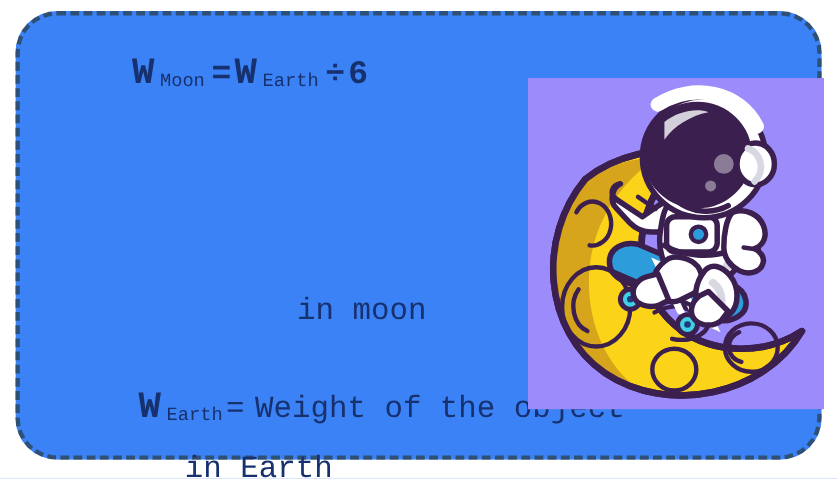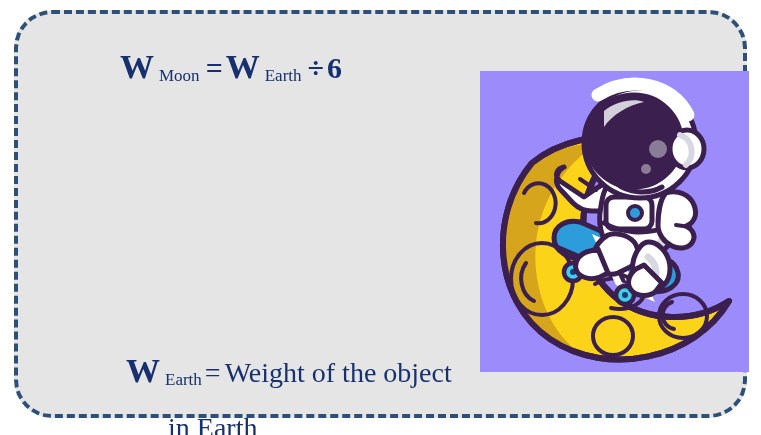--- a/index.html
+++ b/index.html
@@ -22,23 +22,24 @@
   }
 
   
   .card {
     position: absolute;
     left: 14px;
     top: 10px;
     width: 733px;
     height: 408px;
     box-sizing: border-box;
-    background: #e5e5e5;
+    background: #3b82f6;
     border: 4px dashed #2e5077;
     border-radius: 38px;
+    font-family: Liberation Mono, monospace;
   }
 
   
   .text-col {
     position: absolute;
     left: 70px;
     top: 28px;
     width: 385px;
     height: 385px;
   }
@@ -104,20 +105,23 @@
   <div class="card">
 
     <div class="text-col">
 
       <div class="line l1">
         <span class="big">W</span><span class="sub">Moon</span><span class="op">=</span><span class="big">W</span><span class="sub">Earth</span><span class="op">÷</span><span class="num">6</span>
       </div>
 
 
 
+      <div class="line l4">
+        <span class="words">in moon</span>
+      </div>
 
       <div class="line l5">
         <span class="big">W</span><span class="sub">Earth</span><span class="words">=</span>&nbsp;<span class="words">Weight of the object</span>
       </div>
 
       <div class="line l6">
         <span class="words">in Earth</span>
       </div>
 
     </div>

